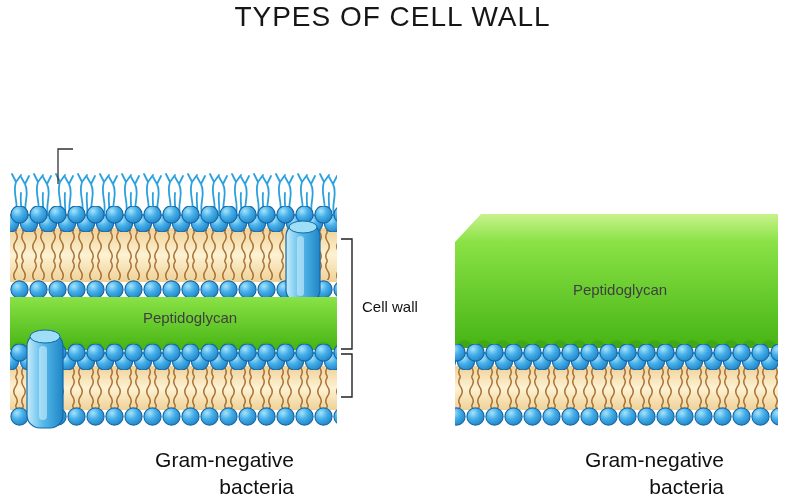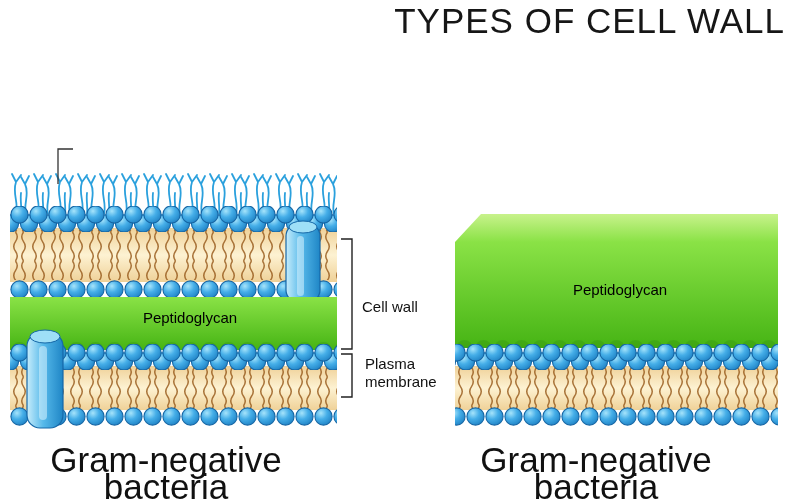--- a/index.html
+++ b/index.html
@@ -1,28 +1,28 @@
 <!DOCTYPE html>
 <html><head>
 <meta charset="utf-8">
 <style>
   *{margin:0;padding:0;box-sizing:border-box}
   html,body{background:#ffffff}
   body{font-family:"Liberation Sans","DejaVu Sans",sans-serif;color:#161616}
   .canvas{position:relative;width:785px;height:500px;background:#ffffff;overflow:hidden}
   .gfx{position:absolute;left:0;top:0}
-  .title{position:absolute;left:0;top:1px;width:100%;text-align:right;font-size:35px;letter-spacing:1px;color:#161616;white-space:nowrap}
+  .title{position:absolute;left:0;top:1px;width:100%;text-align:center;font-size:28px;letter-spacing:1px;color:#161616;white-space:nowrap}
   .lbl{position:absolute;font-size:15px;color:#111}
   .lps{left:76px;top:139px;font-size:14.5px}
   .cellwall{left:362px;top:298px}
   .plasma{left:365px;top:355px;line-height:18px}
-  .lbl-white{position:absolute;font-size:15px;color:#000000;text-align:center;width:260px}
+  .lbl-white{position:absolute;font-size:15px;color:#404040;text-align:center;width:260px}
   .pg-left{left:60px;top:309px}
   .pg-right{left:490px;top:281px}
-  .caption{position:absolute;width:256px;text-align:center;font-size:35px;color:#111;line-height:27px}
+  .caption{position:absolute;width:256px;text-align:right;font-size:21px;color:#111;line-height:27px}
   .cap-left{left:38px;top:446px}
   .cap-right{left:468px;top:446px}
 </style>
 </head>
 <body>
 
 <div class="canvas">
 
   <svg class="gfx" width="785" height="500" viewBox="0 0 785 500" xmlns="http://www.w3.org/2000/svg">
     <defs>
@@ -153,24 +153,20 @@
     </g>
   </svg>
 
   <div class="title">TYPES OF CELL WALL</div>
 
 
   <div class="lbl-white pg-left">Peptidoglycan</div>
 
   <div class="lbl cellwall">Cell wall</div>
 
-  <div class="lbl plasma">
-    <div>Plasma</div>
-    <div>membrane</div>
-  </div>
 
   <div class="lbl-white pg-right">Peptidoglycan</div>
 
   <div class="caption cap-left">
     <div>Gram-negative</div>
     <div>bacteria</div>
   </div>
 
   <div class="caption cap-right">
     <div>Gram-negative</div>

